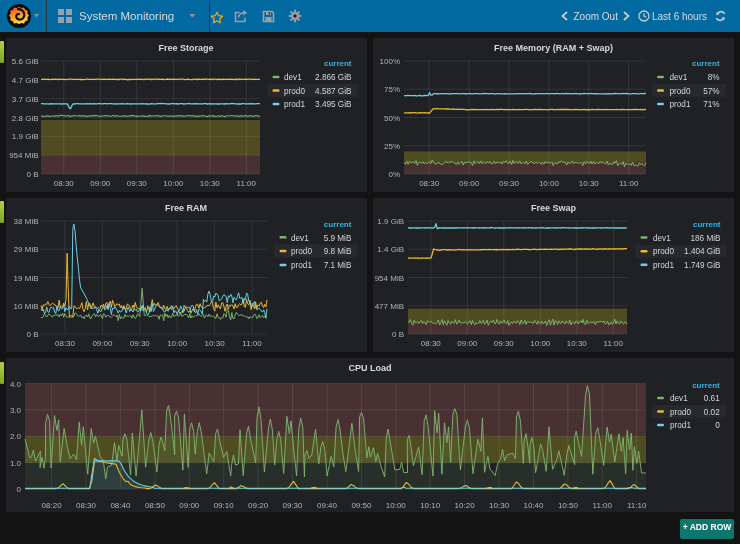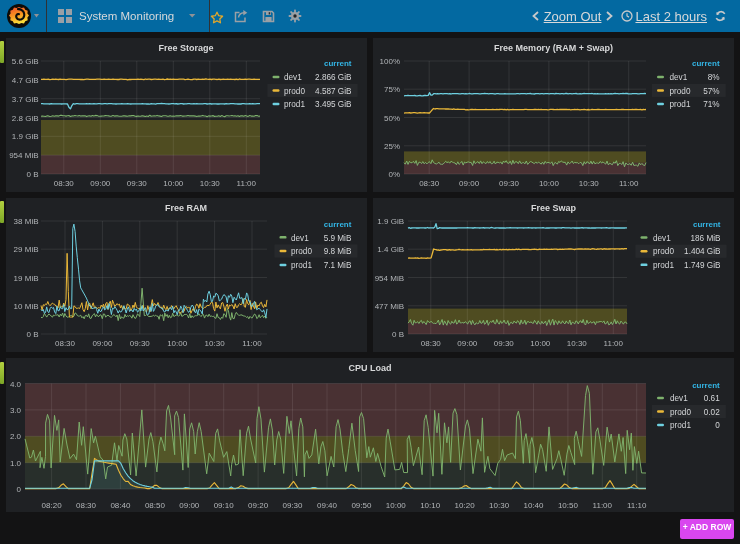--- a/index.html
+++ b/index.html
@@ -6,22 +6,22 @@
   font-family:"Liberation Sans", sans-serif; -webkit-font-smoothing:antialiased; }
 #nav { position:absolute; top:0; left:0; width:740px; height:32px; background:#0369a1;
   display:flex; align-items:center; }
 #logo { width:46px; height:32px; }
 .navdiv { width:1px; height:32px; background:#2f3235; }
 #dash { display:flex; align-items:center; padding:0 12px 0 11px; height:32px;
   color:#d8d9da; font-size:11.5px; }
 .nicon { position:absolute; top:9px; }
 #navright { position:absolute; right:13px; top:0; height:32px; display:flex; align-items:center;
   color:#d8d9da; }
-.ztxt { font-size:13px; color:#d8d9da;text-decoration:underline; }
-#addrow { position:absolute; left:680px; top:519px; width:54px; height:20px; background:#d946ef;
+.ztxt { font-size:10px; color:#d8d9da; }
+#addrow { position:absolute; left:680px; top:519px; width:54px; height:20px; background:#0f766e;
   color:#fff; font-size:8.5px; font-weight:bold; text-align:center; line-height:16px;
   border-radius:2px; }
 svg text { font-family:"Liberation Sans", sans-serif; }
 </style></head>
 <body>
 
 <div id="nav">
   <div id="logo">
     <svg width="46" height="33">
       <circle cx="19" cy="16" r="12" fill="#0c0b09"></circle>
@@ -90,21 +90,21 @@
         <path d="M6 1 L1.5 5 L6 9" fill="none" stroke="#c7c9cb" stroke-width="1.8"></path>
       </svg>
     <span class="ztxt">Zoom Out</span>
     <svg width="7" height="10" style="margin-left:5px;margin-right:8px">
         <path d="M1 1 L5.5 5 L1 9" fill="none" stroke="#c7c9cb" stroke-width="1.8"></path>
       </svg>
     <svg width="12" height="12" style="margin-right:2px">
         <circle cx="6" cy="6" r="5" fill="none" stroke="#c7c9cb" stroke-width="1.3"></circle>
         <path d="M6 3.2 v2.8 l2 1.1" fill="none" stroke="#c7c9cb" stroke-width="1.2"></path>
       </svg>
-    <span class="ztxt">Last 2 hours</span>
+    <span class="ztxt">Last 6 hours</span>
     <svg width="13" height="12" style="margin-left:7px" viewBox="0 0 14 13">
       <path d="M11.6 4.2 A4.6 4.6 0 0 0 3.2 4.9" fill="none" stroke="#c7c9cb" stroke-width="1.7"></path>
       <path d="M2.4 8.8 A4.6 4.6 0 0 0 10.8 8.1" fill="none" stroke="#c7c9cb" stroke-width="1.7"></path>
       <path d="M2.6 2.2 l0.4 3.4 3.2-1.2 Z" fill="#c7c9cb"></path>
       <path d="M11.4 10.8 l-0.4-3.4 -3.2 1.2 Z" fill="#c7c9cb"></path>
     </svg>
   </div>
 </div>
 
 <svg width="740" height="544" style="position:absolute;top:0;left:0" shape-rendering="auto">

